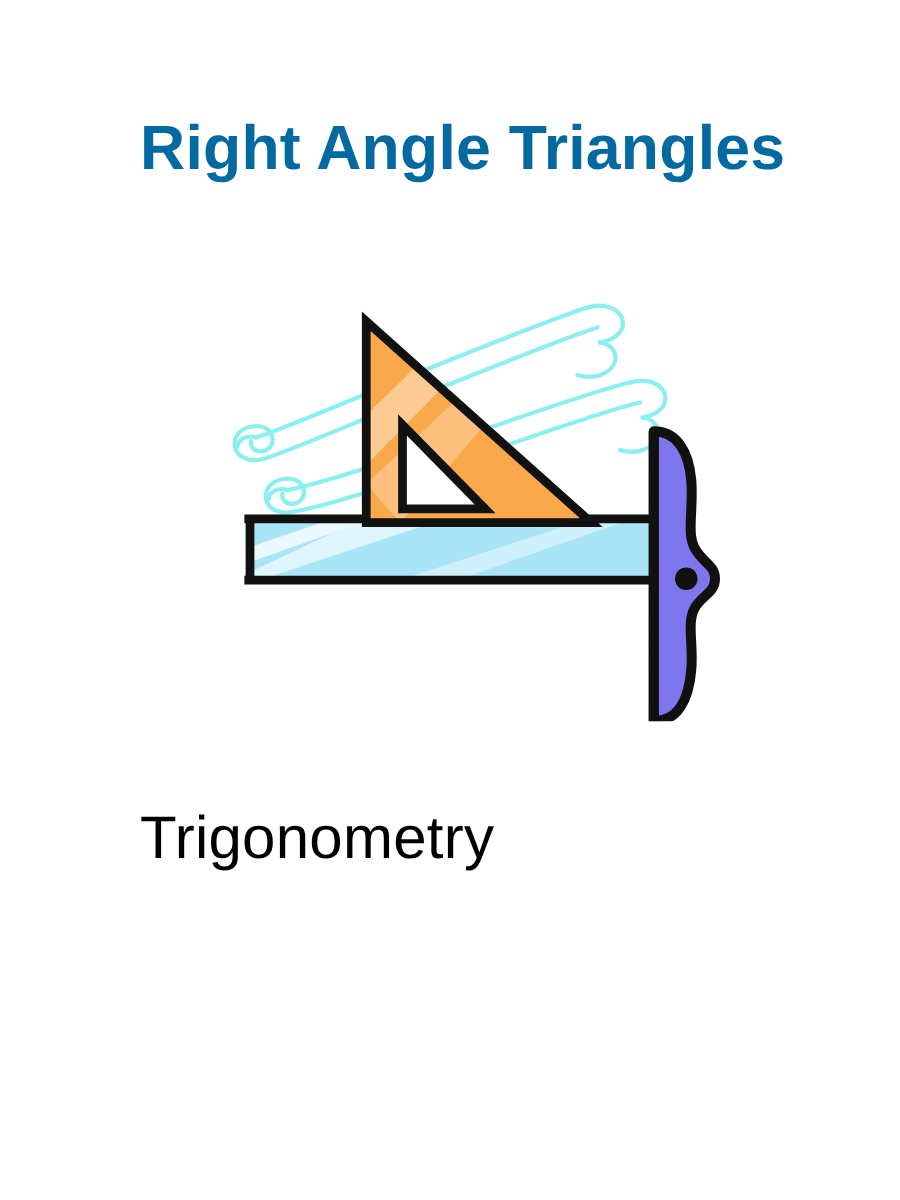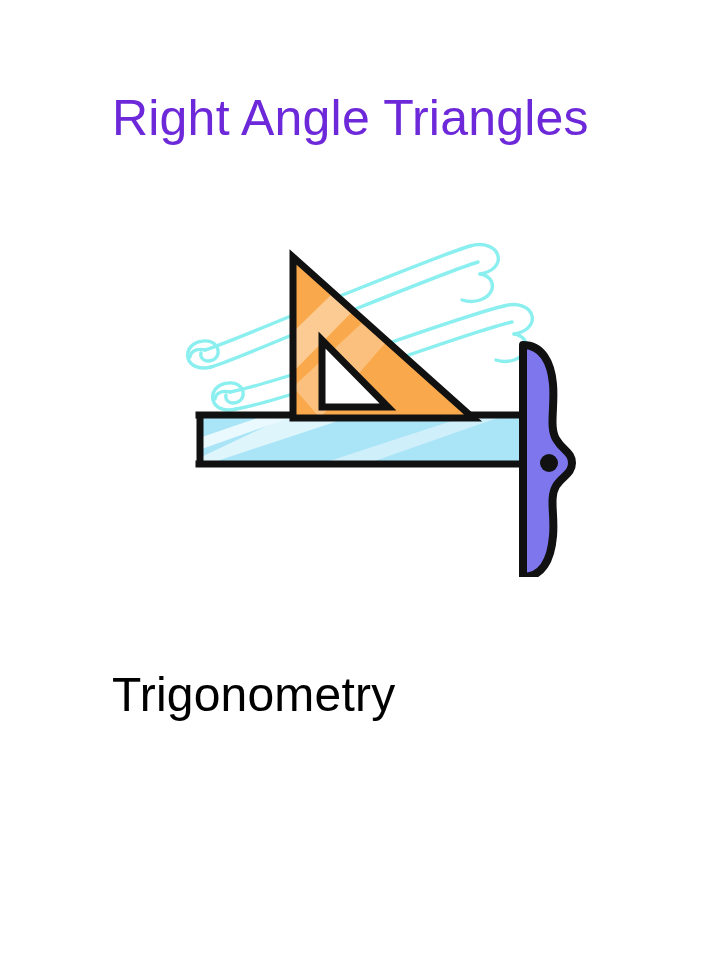--- a/index.html
+++ b/index.html
@@ -25,29 +25,29 @@
   #title-block {
     position: absolute;
     left: 112px;
     top: 86px;
     width: 560px;
     height: 70px;
   }
   #title-text {
     font-size: 50px;
     line-height: 64px;
-    font-weight: 400;
-    color: #6d28d9;
+    font-weight: 700;
+    color: #0369a1;
     letter-spacing: 0.2px;
     white-space: nowrap;
   }
   #subtitle-block {
     position: absolute;
     left: 112px;
-    top: 664px;
+    top: 640px;
     width: 560px;
     height: 66px;
   }
   #subtitle-text {
     font-size: 48px;
     line-height: 62px;
     font-weight: 400;
     color: #000000;
     letter-spacing: 0.2px;
     white-space: nowrap;

